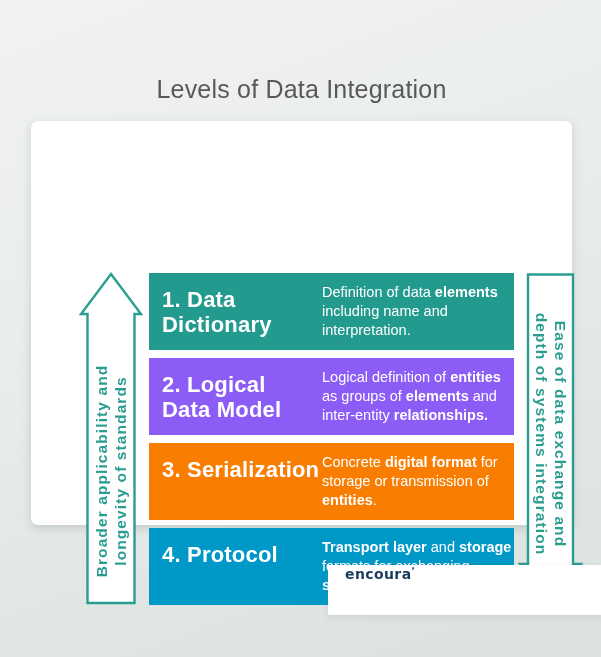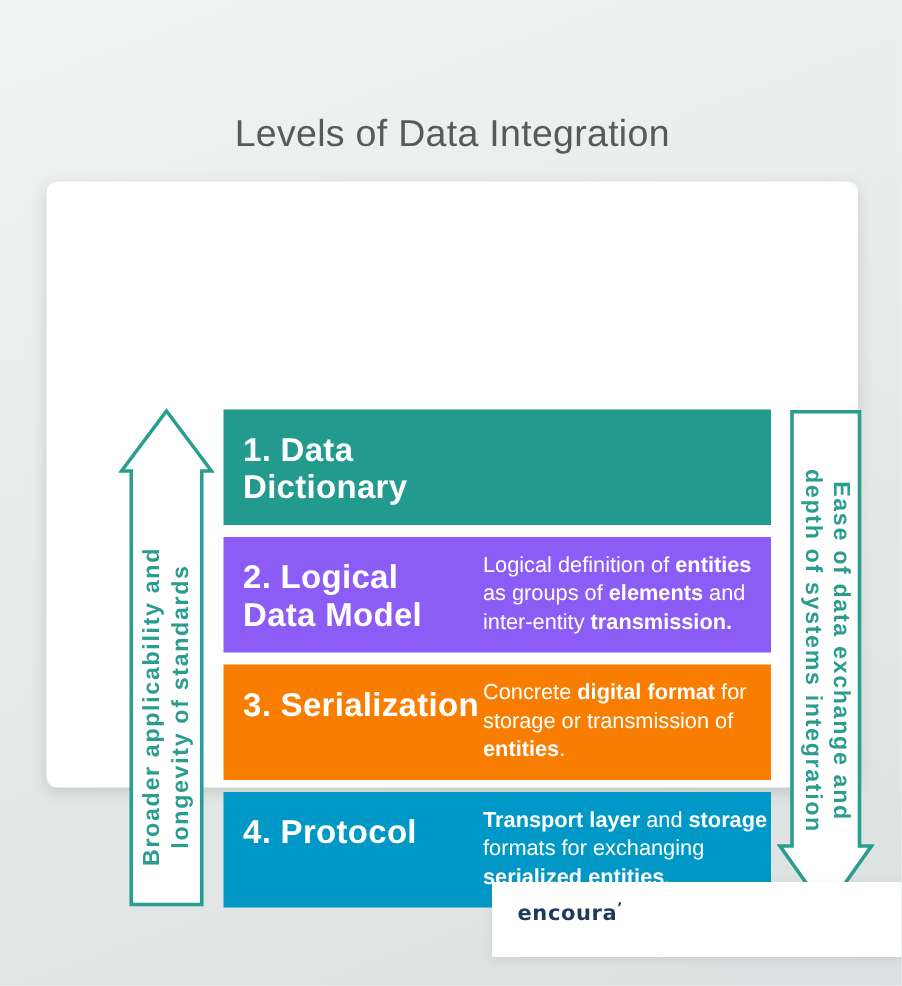--- a/index.html
+++ b/index.html
@@ -54,24 +54,24 @@
   }
   .level-desc{
     flex:1;
     padding-left:10px;padding-right:2px;
     align-self:center;
     font-size:14.5px;line-height:19px;
     white-space:nowrap;
   }
   .level-desc .b{font-weight:bold;}
   .footer{
-    position:absolute;left:328px;top:588px;width:273px;height:50px;
+    position:absolute;left:328px;top:565px;width:273px;height:50px;
     background:#ffffff;
     box-shadow:0 2px 6px rgba(110,122,120,0.18);
-    padding-top:13px;box-sizing:border-box;
+    padding-top:1px;box-sizing:border-box;
   }
   .encoura{
     margin-left:17px;
     font-family:"DejaVu Sans",sans-serif;
     font-weight:bold;font-size:14px;letter-spacing:0.4px;
     color:var(--navy,#1b3a5c);
   }
   .encoura .tm{font-size:9px;vertical-align:top;line-height:10px;}
   .eduventures{
     margin-left:16px;margin-top:1px;
@@ -109,27 +109,28 @@
       <div>Ease of data exchange and</div>
       <div>depth of systems integration</div>
     </div>
 
     <div class="levels">
         <div class="level-row" style="background: rgb(34, 154, 142);">
           <div class="level-title">
             <div>1. Data</div>
             <div>Dictionary</div>
           </div>
+          <div class="level-desc"><span>Definition of data </span><span class="b">elements</span><br><span>including name and</span><br><span>interpretation.</span></div>
         </div>
         <div class="level-row" style="background: #8b5cf6;">
           <div class="level-title">
             <div>2. Logical</div>
             <div>Data Model</div>
           </div>
-          <div class="level-desc"><span>Logical definition of </span><span class="b">entities</span><br><span>as groups of </span><span class="b">elements</span><span> and</span><br><span>inter-entity </span><span class="b">transmission.</span></div>
+          <div class="level-desc"><span>Logical definition of </span><span class="b">entities</span><br><span>as groups of </span><span class="b">elements</span><span> and</span><br><span>inter-entity </span><span class="b">relationships.</span></div>
         </div>
         <div class="level-row" style="background: rgb(248, 125, 0);">
           <div class="level-title">
             <div>3. Serialization</div>
           </div>
           <div class="level-desc"><span>Concrete </span><span class="b">digital format</span><span> for</span><br><span>storage or transmission of</span><br><span class="b">entities</span><span>.</span></div>
         </div>
         <div class="level-row" style="background: rgb(0, 152, 198);">
           <div class="level-title">
             <div>4. Protocol</div>

